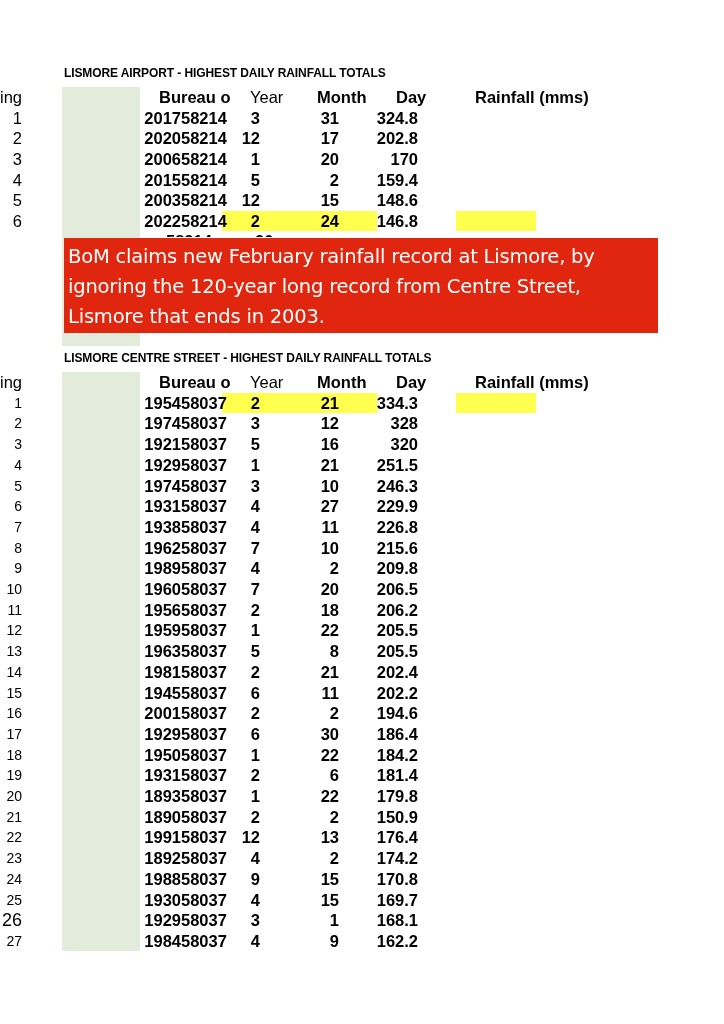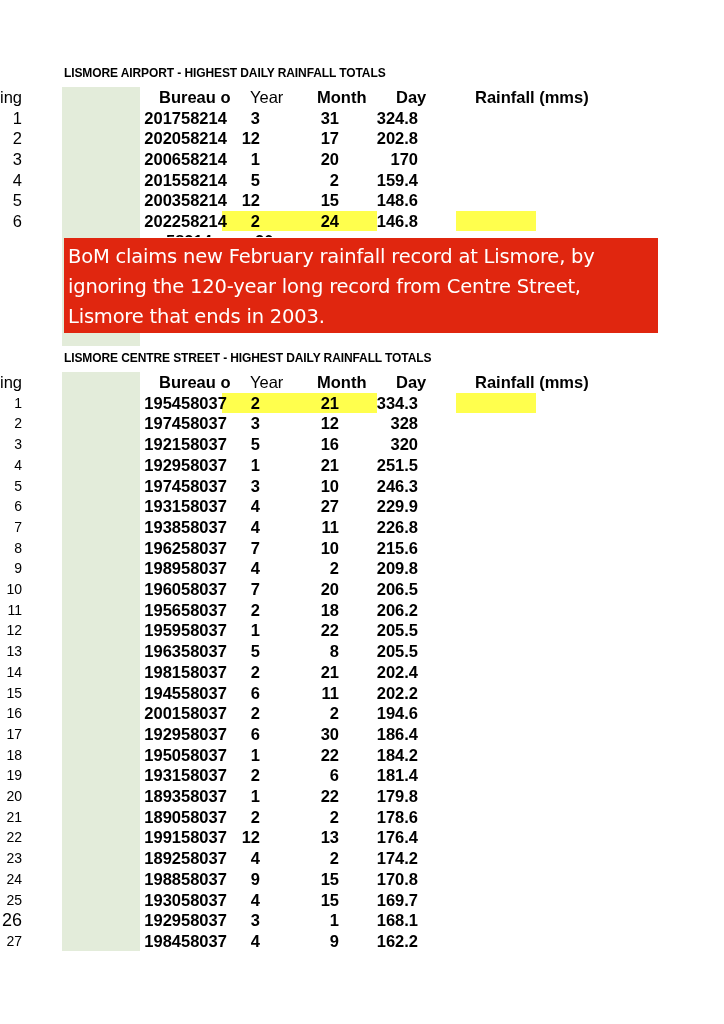--- a/index.html
+++ b/index.html
@@ -283,21 +283,21 @@
         <span class="c-mon">1</span>
         <span class="c-day">22</span>
         <span class="c-rain">179.8</span>
       </div>
       <div class="row" style="top: 806.7px;">
         <span class="c-rank" style="font-size: 14px;">21</span>
         <span class="c-bur">58037</span>
         <span class="c-year">1890</span>
         <span class="c-mon">2</span>
         <span class="c-day">2</span>
-        <span class="c-rain">178.6</span>
+        <span class="c-rain">150.9</span>
       </div>
       <div class="row" style="top: 827.4px;">
         <span class="c-rank" style="font-size: 14px;">22</span>
         <span class="c-bur">58037</span>
         <span class="c-year">1991</span>
         <span class="c-mon">12</span>
         <span class="c-day">13</span>
         <span class="c-rain">176.4</span>
       </div>
       <div class="row" style="top: 848.1px;">

